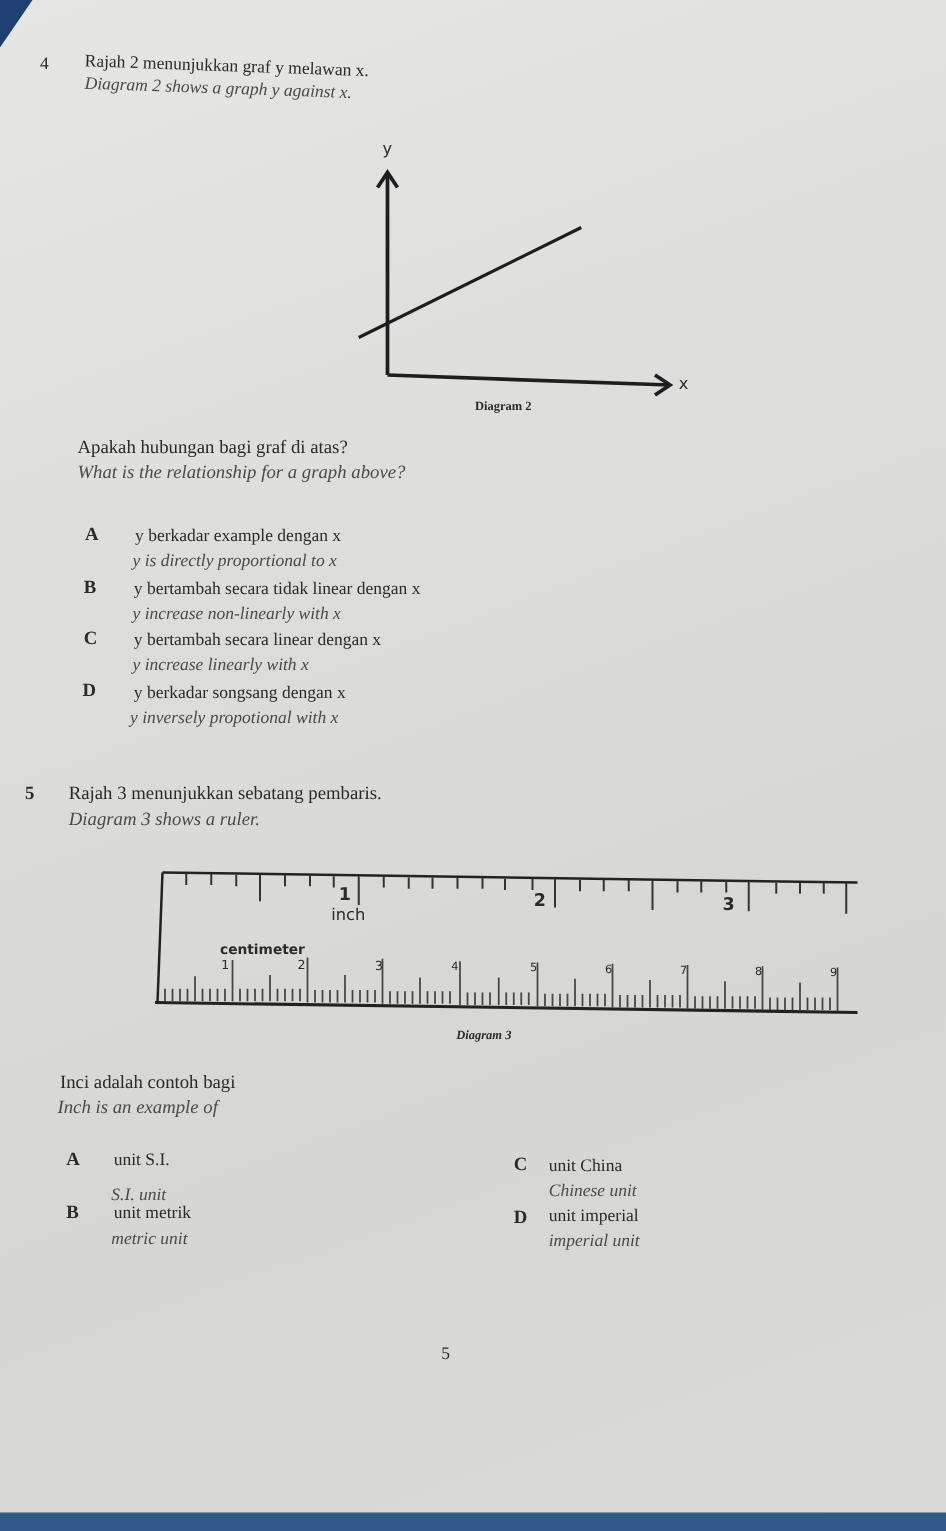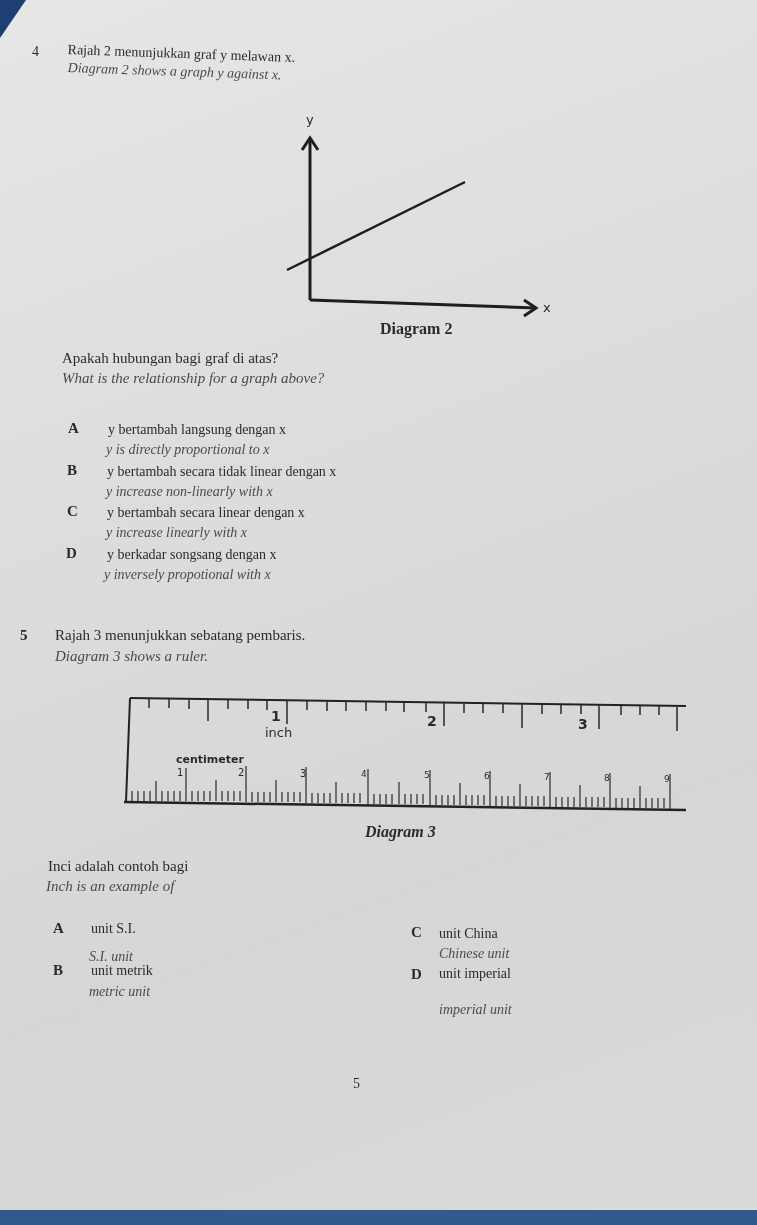--- a/index.html
+++ b/index.html
@@ -20,21 +20,21 @@
     .bottom-strip {
       position: absolute; left: 0; top: 1210px; width: 757px; height: 15px;
       background: #2f5a8a;
     }
     .abs { position: absolute; white-space: nowrap; }
     .it { font-style: italic; color: #4a4a4a; }
     .q-num { font-size: 14px; }
     .txt { font-size: 15px; }
     .txt-sm { font-size: 14px; }
     .opt-letter { font-weight: bold; font-size: 15px; }
-    .diagram-label { font-weight: bold; font-size: 16px; }
+    .diagram-label { font-weight: bold; font-size: 10px; }
     .ruler-text { font-family: "DejaVu Sans", sans-serif; }
     .skew1 { transform: rotate(2deg); transform-origin: left top; }
   </style>
 </head>
 <body>
 
 <div class="paper"></div>
 <div class="corner-tl"></div>
 <div class="bottom-strip"></div>
 
@@ -50,21 +50,21 @@
   <line x1="17" y1="160" x2="195" y2="72" stroke="#1e1e1e" stroke-width="2.5"></line>
 </svg>
 <div class="abs ruler-text" style="left:306px; top:112px; font-size:13px;">y</div>
 <div class="abs ruler-text" style="left:543px; top:300px; font-size:13px;">x</div>
 <div class="abs diagram-label" style="left:380px; top:320px;">Diagram 2</div>
 
 <div class="abs txt" style="left:62px; top:350px;">Apakah hubungan bagi graf di atas?</div>
 <div class="abs txt it" style="left:62px; top:370px;">What is the relationship for a graph above?</div>
 
 <div class="abs opt-letter" style="left:68px; top:420px;">A</div>
-<div class="abs txt-sm" style="left:108px; top:422px;">y bertambah langsung dengan x</div>
+<div class="abs txt-sm" style="left:108px; top:422px;">y berkadar example dengan x</div>
 <div class="abs txt-sm it" style="left:106px; top:442px;">y is directly proportional to x</div>
 
 <div class="abs opt-letter" style="left:67px; top:462px;">B</div>
 <div class="abs txt-sm" style="left:107px; top:464px;">y bertambah secara tidak linear dengan x</div>
 <div class="abs txt-sm it" style="left:106px; top:484px;">y increase non-linearly with x</div>
 
 <div class="abs opt-letter" style="left:67px; top:503px;">C</div>
 <div class="abs txt-sm" style="left:107px; top:505px;">y bertambah secara linear dengan x</div>
 <div class="abs txt-sm it" style="left:106px; top:525px;">y increase linearly with x</div>
 
@@ -234,15 +234,15 @@
 <div class="abs opt-letter" style="left:53px; top:962px;">B</div>
 <div class="abs txt-sm" style="left:91px; top:963px;">unit metrik</div>
 <div class="abs txt-sm it" style="left:89px; top:984px;">metric unit</div>
 
 <div class="abs opt-letter" style="left:411px; top:924px;">C</div>
 <div class="abs txt-sm" style="left:439px; top:926px;">unit China</div>
 <div class="abs txt-sm it" style="left:439px; top:946px;">Chinese unit</div>
 
 <div class="abs opt-letter" style="left:411px; top:966px;">D</div>
 <div class="abs txt-sm" style="left:439px; top:966px;">unit imperial</div>
-<div class="abs txt-sm it" style="left:439px; top:986px;margin-top:16px;">imperial unit</div>
+<div class="abs txt-sm it" style="left:439px; top:986px;">imperial unit</div>
 
 <div class="abs txt-sm" style="left:353px; top:1076px;">5</div>
 
 </body></html>

